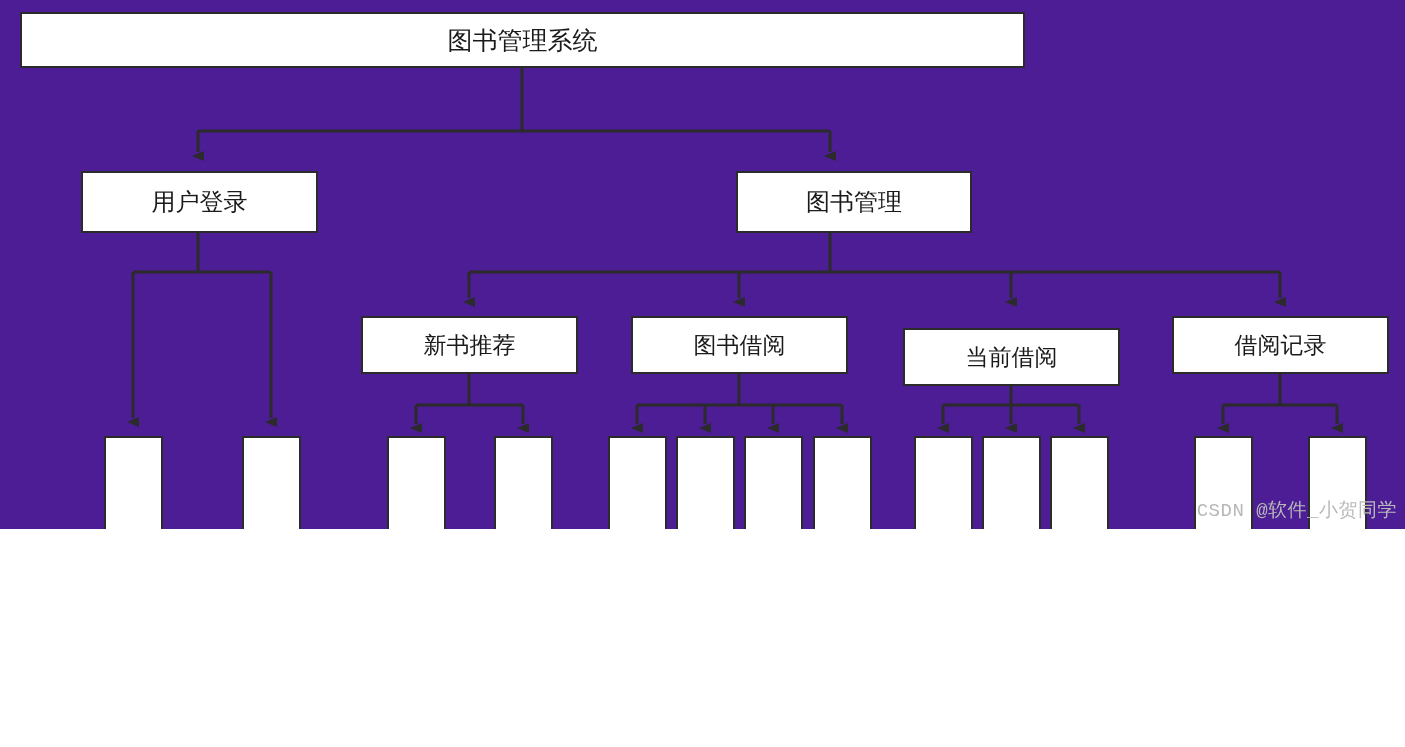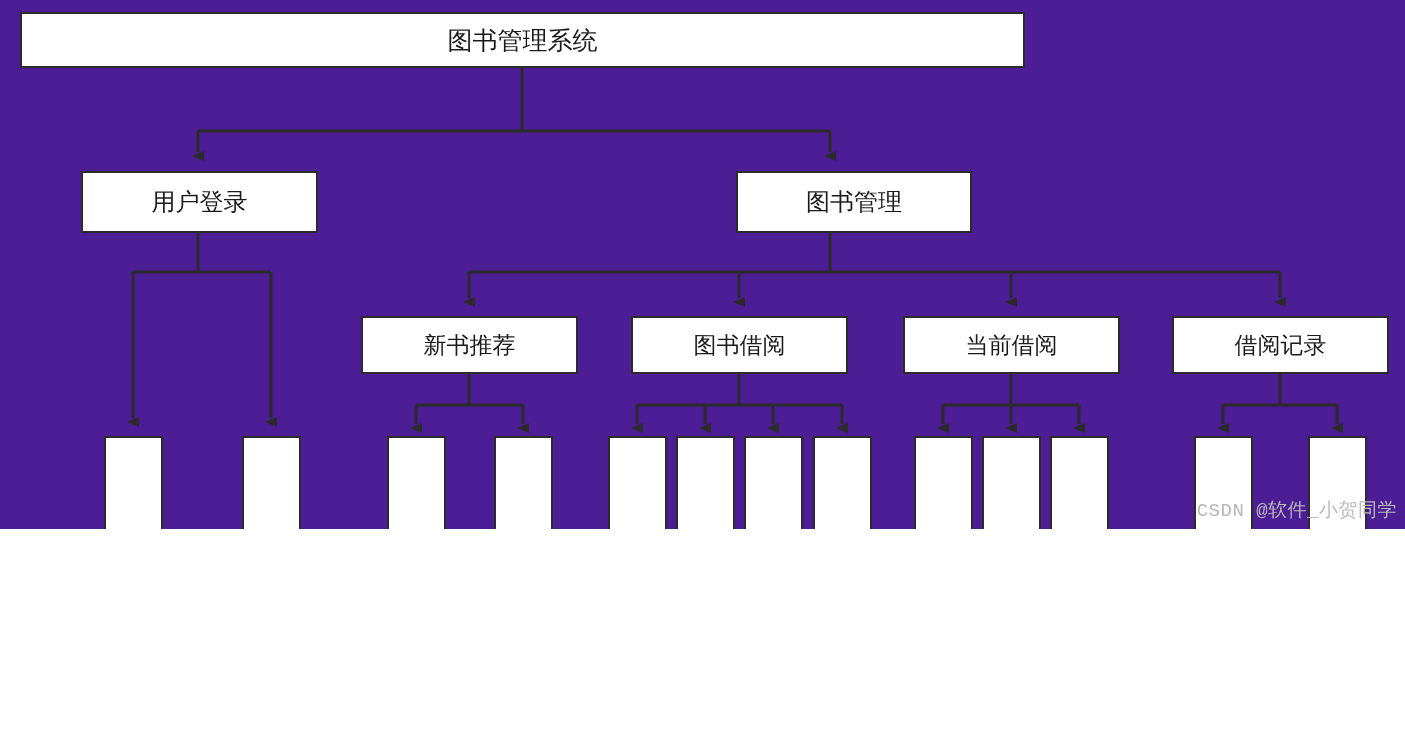--- a/index.html
+++ b/index.html
@@ -135,21 +135,21 @@
   <div class="node level2" style="left:712px; top:171px; width:236px; height:62px;margin-left:24px;">
     <span>图书管理</span>
   </div>
 
   <div class="node level3" style="left:361px; top:316px; width:217px; height:58px;">
     <span>新书推荐</span>
   </div>
   <div class="node level3" style="left:631px; top:316px; width:217px; height:58px;">
     <span>图书借阅</span>
   </div>
-  <div class="node level3" style="left:903px; top:316px; width:217px; height:58px;">
+  <div class="node level3" style="left:903px; top:328px; width:217px; height:58px;">
     <span>当前借阅</span>
   </div>
   <div class="node level3" style="left:1172px; top:316px; width:217px; height:58px;justify-content:center;">
     <span>借阅记录</span>
   </div>
 
   <div class="node leaf" style="left:104px; top:436px; width:59px; height:297px;">
     <span class="vtext">用户登录</span>
   </div>
   <div class="node leaf" style="left:242px; top:436px; width:59px; height:297px;">

